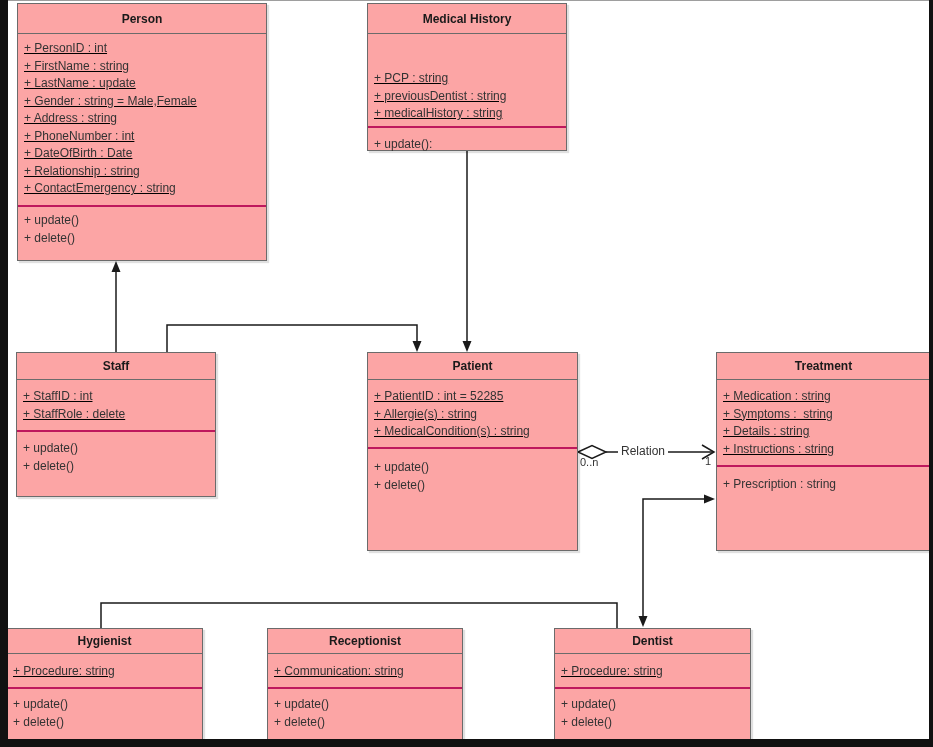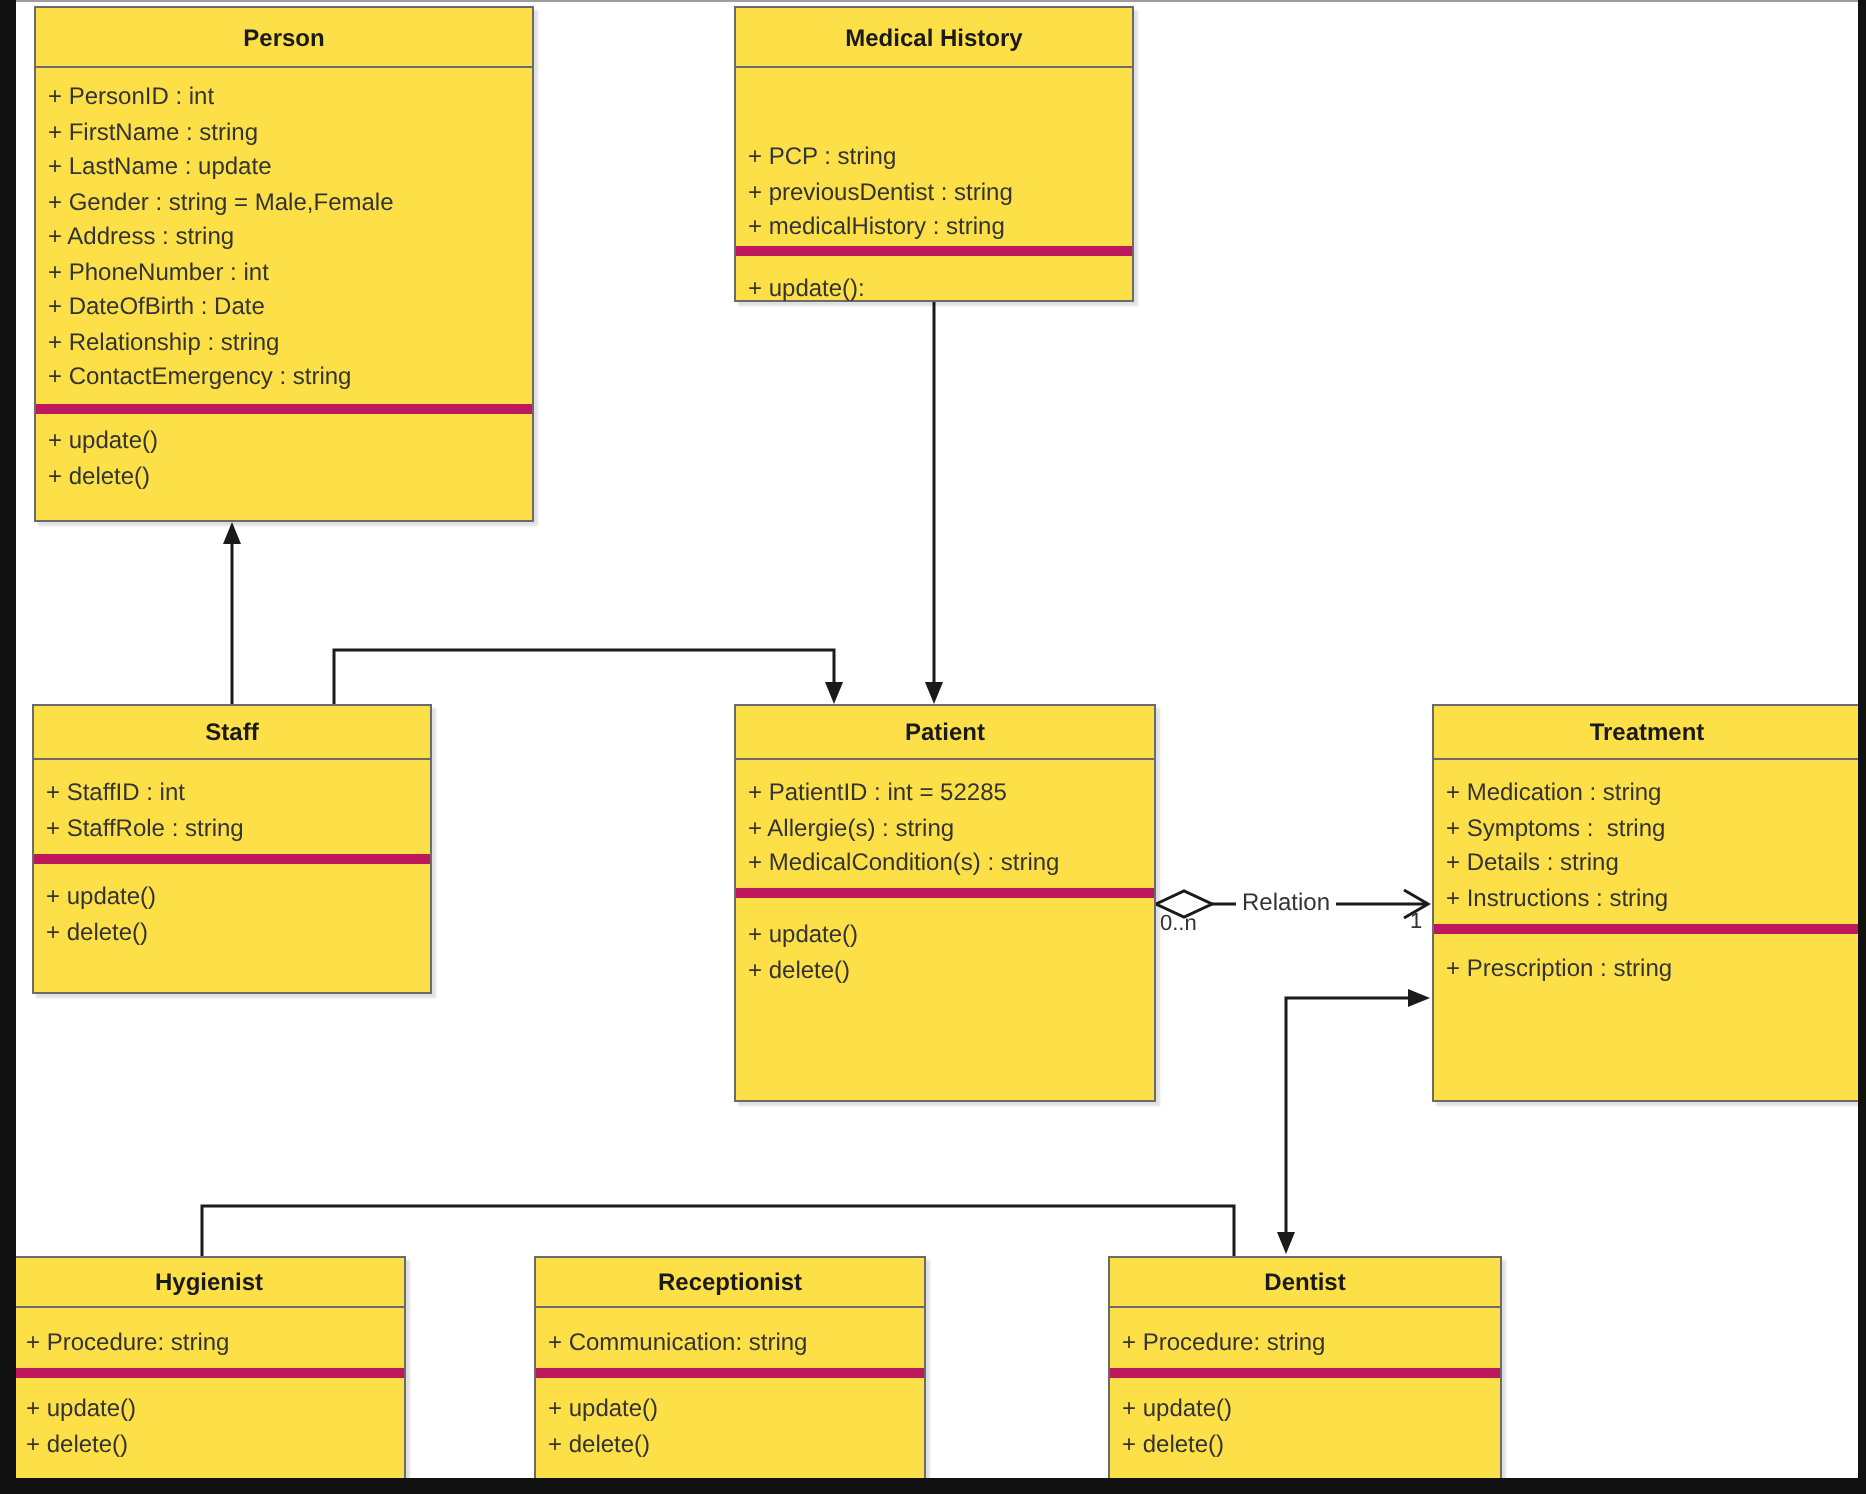--- a/index.html
+++ b/index.html
@@ -6,29 +6,29 @@
   #canvas{
     position:relative;width:933px;height:747px;overflow:hidden;
     background:#ffffff;
     font-family:"Liberation Sans","DejaVu Sans",sans-serif;
   }
   
   #wires{position:absolute;left:0;top:0;width:933px;height:747px;z-index:1;}
   
   .cls{
     position:absolute;z-index:2;box-sizing:border-box;
-    background:#fde047;border:1px solid #6b6b6b;
+    background:#fca5a5;border:1px solid #6b6b6b;
     box-shadow:2px 2px 1px rgba(0,0,0,0.12);
   }
   .cls .title{
     box-sizing:border-box;height:27px;display:flex;align-items:center;justify-content:center;
     font-size:12px;font-weight:bold;color:#1a1a1a;border-bottom:1px solid #6b6b6b;
   }
   .sec{box-sizing:border-box;padding-top:8px;}
-  .sec.attrs{border-bottom:5px solid #be185d;}
+  .sec.attrs{border-bottom:2px solid #be185d;text-decoration:underline;}
   .member{
     font-size:12px;line-height:17.5px;padding-left:6px;color:#333333;
     white-space:pre;overflow:hidden;
   }
   
   #box-person{left:17px;top:3px;width:250px;height:258px;}
   #box-person .title{height:30px;}
   #box-person .attrs{height:173px;padding-top:6px;}
   #box-person .methods{padding-top:5px;}
   #box-medical-history{left:367px;top:3px;width:200px;height:148px;}
@@ -125,21 +125,21 @@
       </div>
     <div class="sec methods">
         <div class="member">+ update():</div>
       </div>
   </div>
 
   <div class="cls" id="box-staff">
     <div class="title">Staff</div>
     <div class="sec attrs">
         <div class="member">+ StaffID : int</div>
-        <div class="member">+ StaffRole : string</div>
+        <div class="member">+ StaffRole : delete</div>
       </div>
     <div class="sec methods">
         <div class="member">+ update()</div>
         <div class="member">+ delete()</div>
       </div>
   </div>
 
   <div class="cls" id="box-patient">
     <div class="title">Patient</div>
     <div class="sec attrs">

